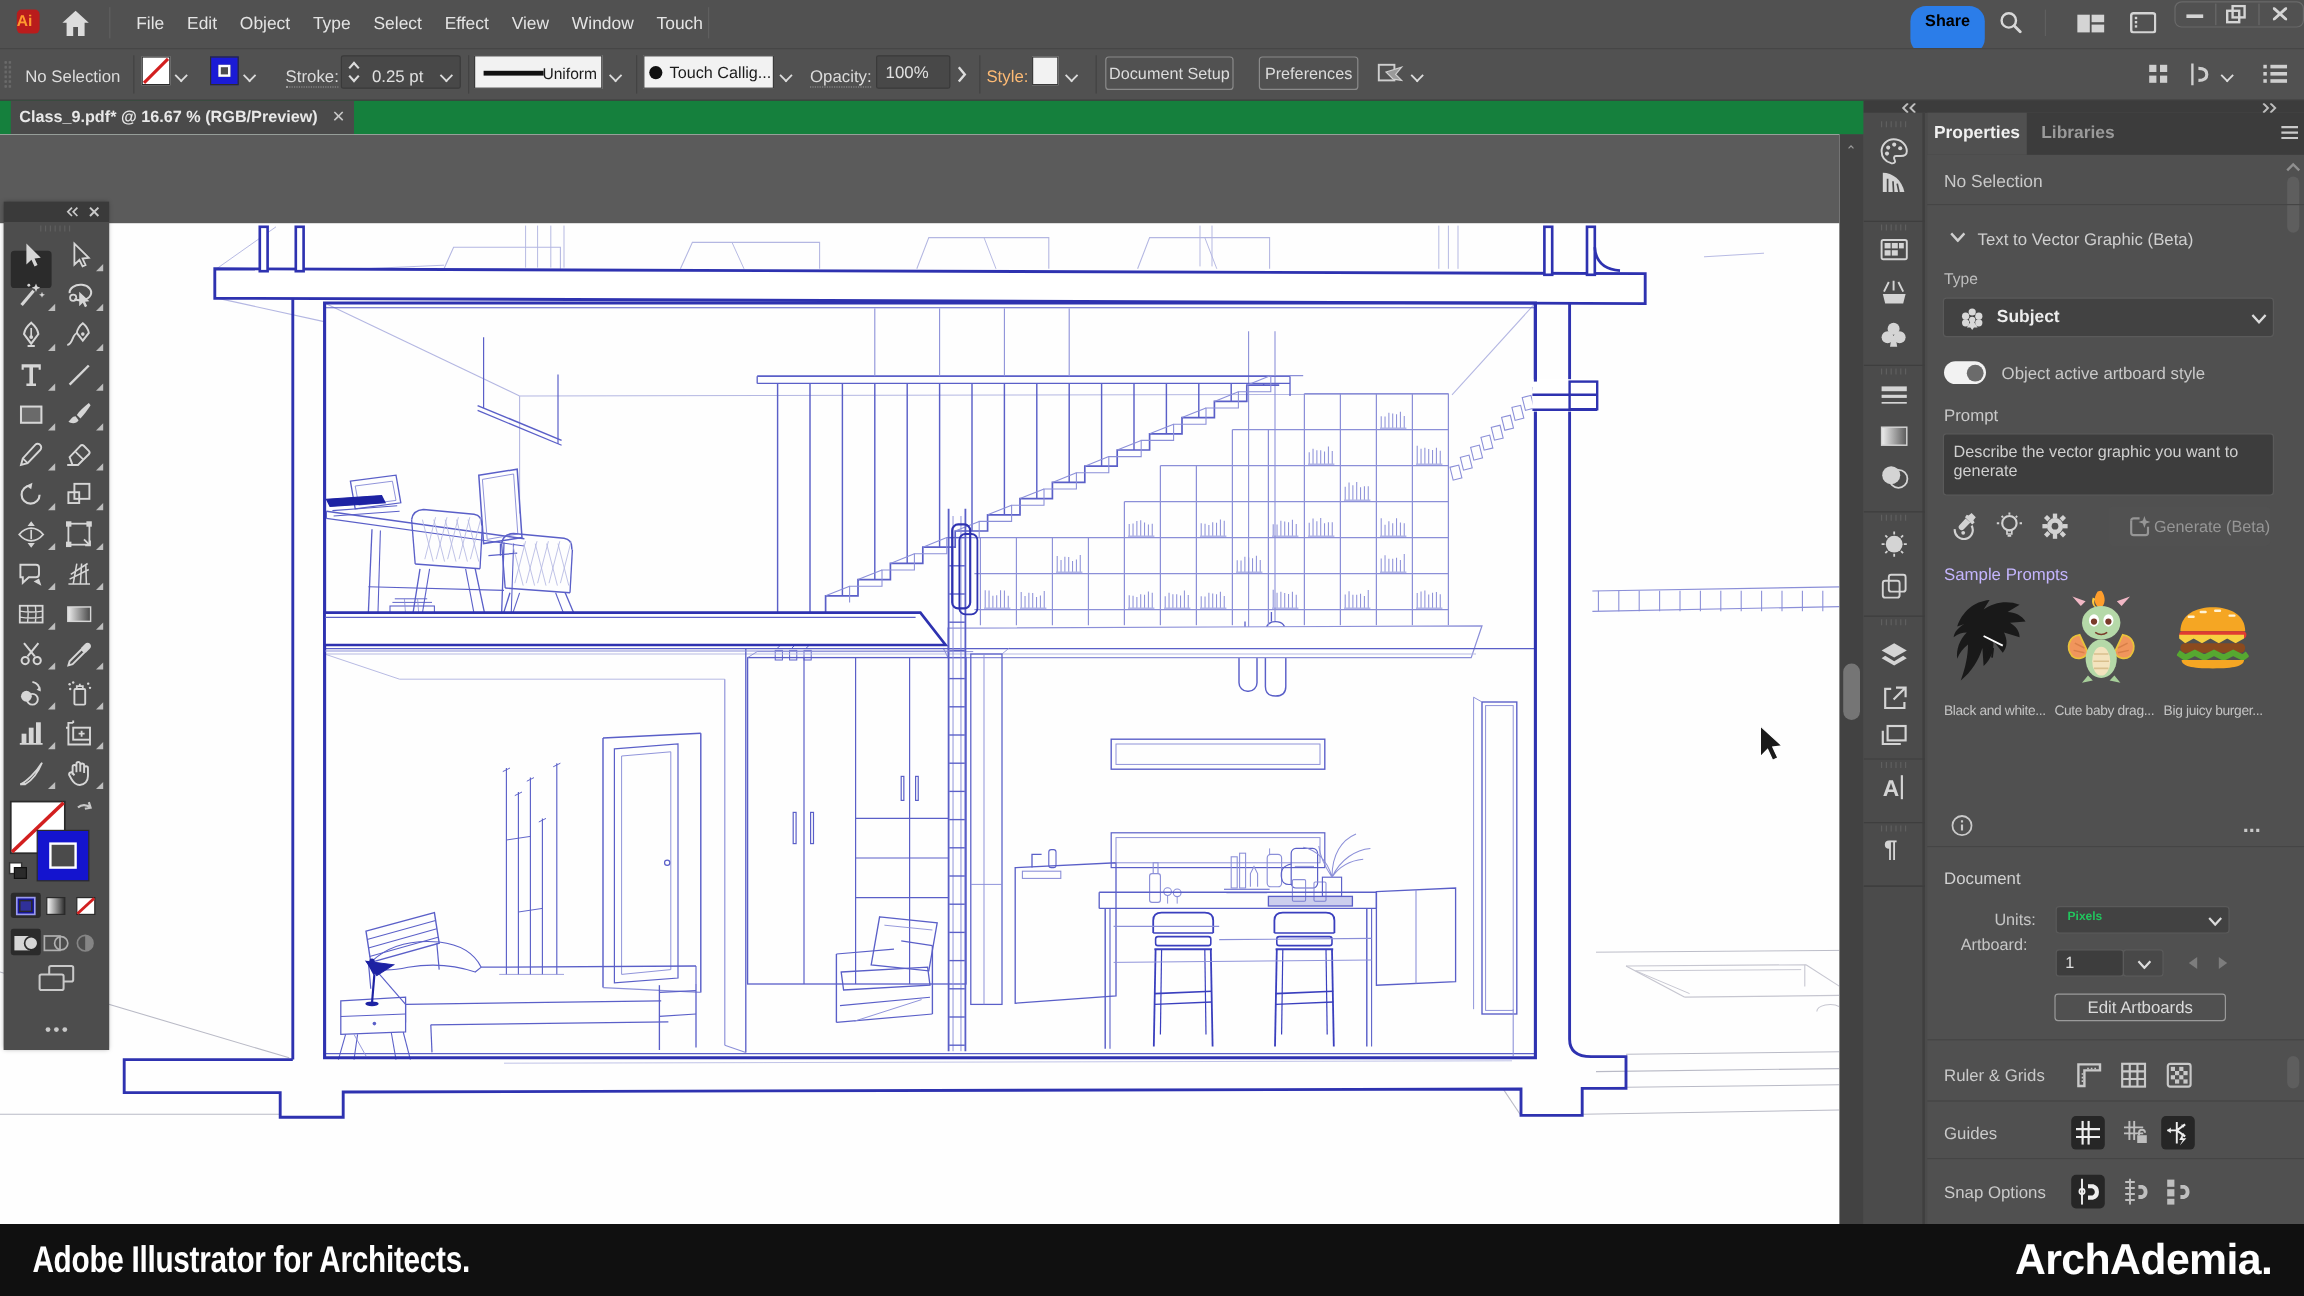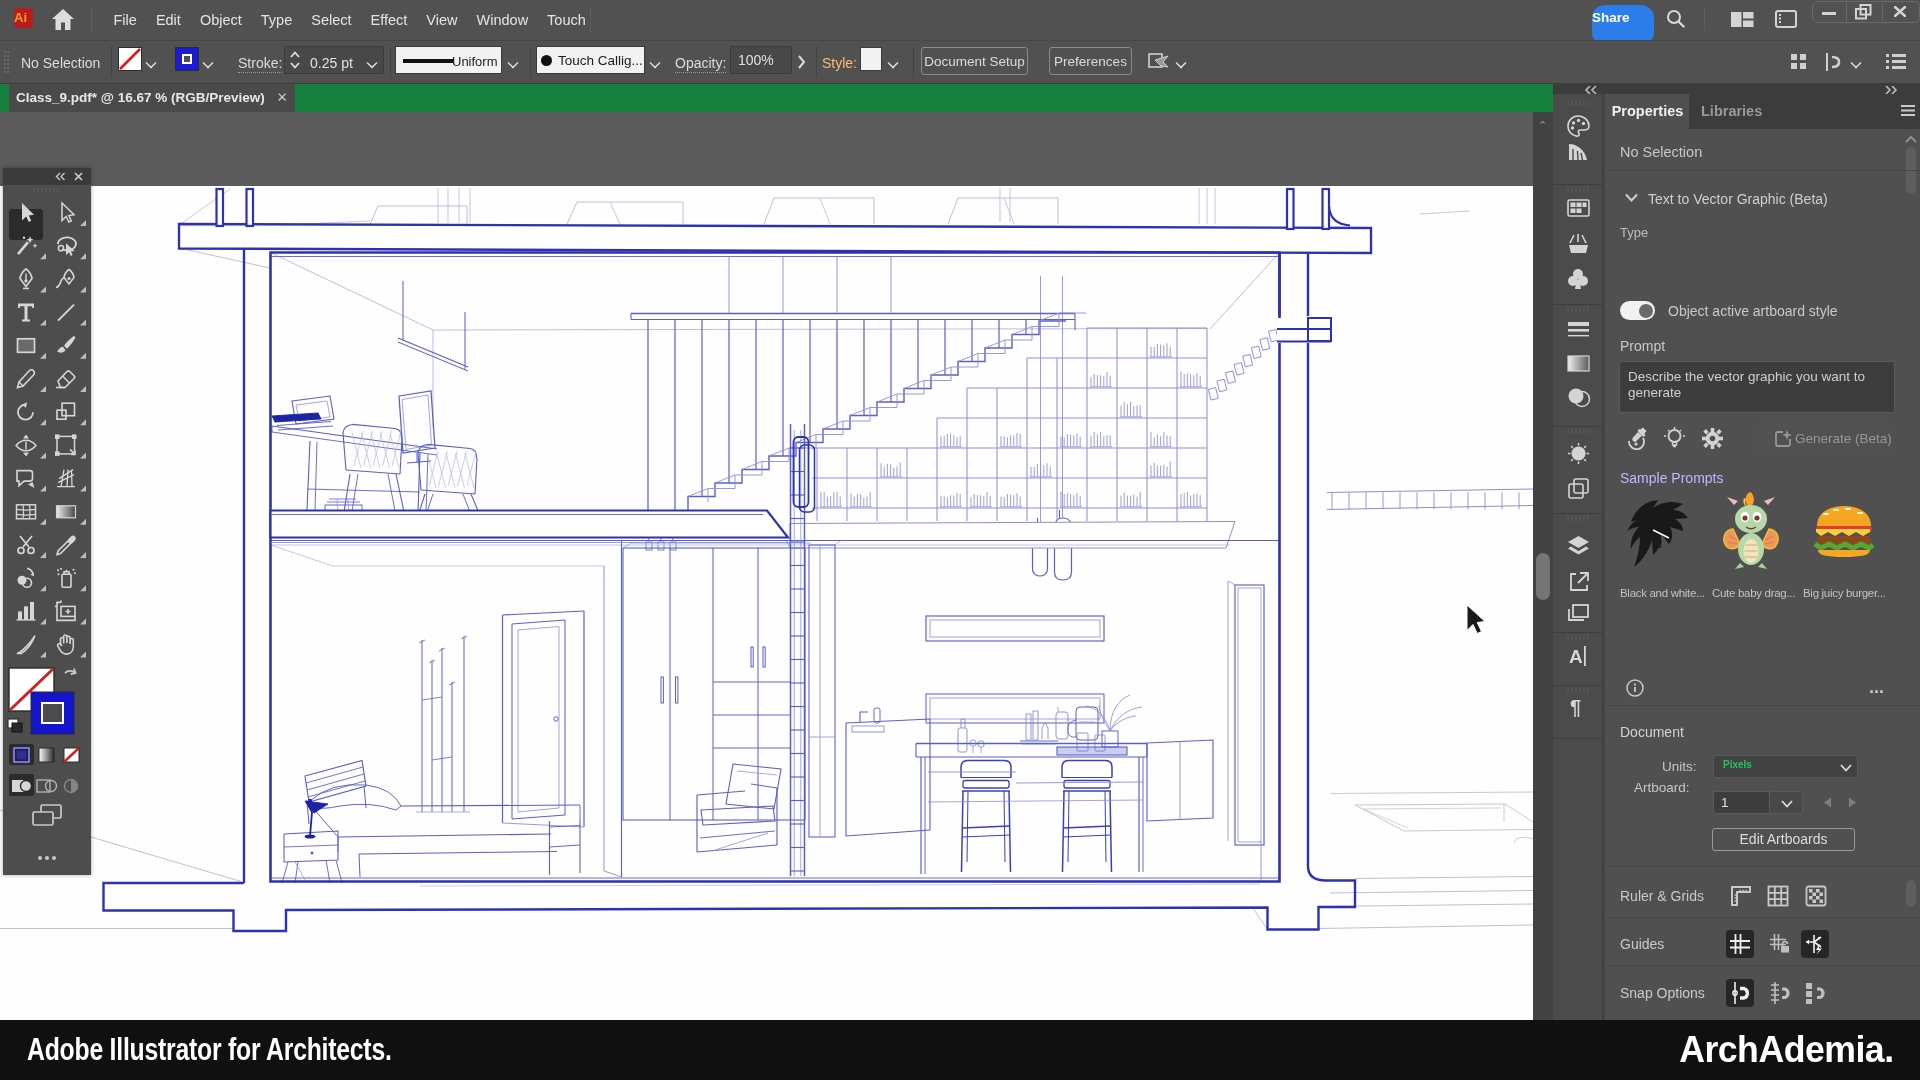--- a/index.html
+++ b/index.html
@@ -69,21 +69,21 @@
       <span>Object</span>
       <span>Type</span>
       <span>Select</span>
       <span>Effect</span>
       <span>View</span>
       <span>Window</span>
       <span>Touch</span>
     </div>
   <div class="abs vsep" style="left:590px;top:6px;height:26px"></div>
 
-  <div class="abs" style="left:1592px;top:5px;width:62px;height:40px;background:#2b7de9;border-radius:13px;color:#ffffff;font-size:13.5px;font-weight:bold;line-height:26px">Share</div>
+  <div class="abs" style="left:1592px;top:5px;width:62px;height:40px;background:#2b7de9;border-radius:13px;color:#000000;font-size:13.5px;font-weight:bold;text-align:center;line-height:26px">Share</div>
   <svg class="abs" style="left:1666px;top:9px" width="19" height="19" viewBox="0 0 19 19">
     <circle cx="8" cy="8" r="6" fill="none" stroke="#d8d8d8" stroke-width="2"></circle>
     <line x1="12.5" y1="12.5" x2="17.5" y2="17.5" stroke="#d8d8d8" stroke-width="2.4" stroke-linecap="round"></line>
   </svg>
   <div class="abs vsep" style="left:1704px;top:8px;height:22px"></div>
   <svg class="abs" style="left:1731px;top:12px" width="23" height="16" viewBox="0 0 23 16">
     <rect x="0" y="0" width="10.5" height="15" fill="#d4d4d4"></rect>
     <rect x="12" y="0" width="10.5" height="6.5" fill="#d4d4d4"></rect>
     <rect x="12" y="8.5" width="10.5" height="6.5" fill="#d4d4d4"></rect>
   </svg>
@@ -756,20 +756,37 @@
       <path d="M1,7 L6,2 L11,7" fill="none" stroke="#8f8f8f" stroke-width="2"></path>
     </svg>
   <div class="psep" style="top:170px"></div>
 
   <svg class="abs" style="left:1625px;top:193px" width="13" height="9" viewBox="0 0 13 9">
       <path d="M1,1.5 L6.5,7.5 L12,1.5" fill="none" stroke="#cfcfcf" stroke-width="2"></path>
     </svg>
   <div class="plabel" style="left:1648px;top:191px;color:#cfcfcf">Text to Vector Graphic (Beta)</div>
 
   <div class="plabel" style="left:1620px;top:225px;font-size:13px;color:#bebebe">Type</div>
+  <div class="pinput" style="left:1619px;top:248px;width:276px;height:33px">
+    <svg style="position:absolute;left:14px;top:7px" width="19" height="19" viewBox="0 0 19 19">
+      <g fill="#d8d8d8">
+          <circle cx="9.5" cy="4" r="3"></circle>
+          <circle cx="15" cy="7.5" r="3"></circle>
+          <circle cx="15" cy="13" r="3"></circle>
+          <circle cx="4" cy="7.5" r="3"></circle>
+          <circle cx="4" cy="13" r="3"></circle>
+          <circle cx="9.5" cy="10.5" r="2.6"></circle>
+          <path d="M9.5,10 L14,17 L11,17 L9.5,19 L8,17 L5,17 Z"></path>
+        </g>
+    </svg>
+    <div style="position:absolute;left:44px;top:7px;color:#ededed;font-size:14.5px;font-weight:bold">Subject</div>
+    <svg style="position:absolute;left:256px;top:12px" width="13" height="9" viewBox="0 0 13 9">
+        <path d="M1,1.5 L6.5,7.5 L12,1.5" fill="none" stroke="#dcdcdc" stroke-width="2"></path>
+      </svg>
+  </div>
   <div class="abs" style="left:1620px;top:301px;width:35px;height:19px;background:#f2f2f2;border-radius:10px">
     <div style="position:absolute;right:2.5px;top:2.5px;width:14px;height:14px;border-radius:50%;background:#6b6b6b"></div>
   </div>
   <div class="plabel" style="left:1668px;top:303px">Object active artboard style</div>
 
   <div class="plabel" style="left:1620px;top:338px">Prompt</div>
   <div class="pinput" style="left:1619px;top:361px;width:276px;height:52px;background:#3d3d3d;color:#cfcfcf;font-size:13.5px;line-height:16px;padding:7px 8px">Describe the vector graphic you want to generate</div>
 
   <svg class="abs" style="left:1626px;top:427px" width="23" height="23" viewBox="0 0 23 23">
     <path d="M3,14 a7.5,7.5 0 1 0 14,-3" fill="none" stroke="#d2d2d2" stroke-width="1.8"></path>

